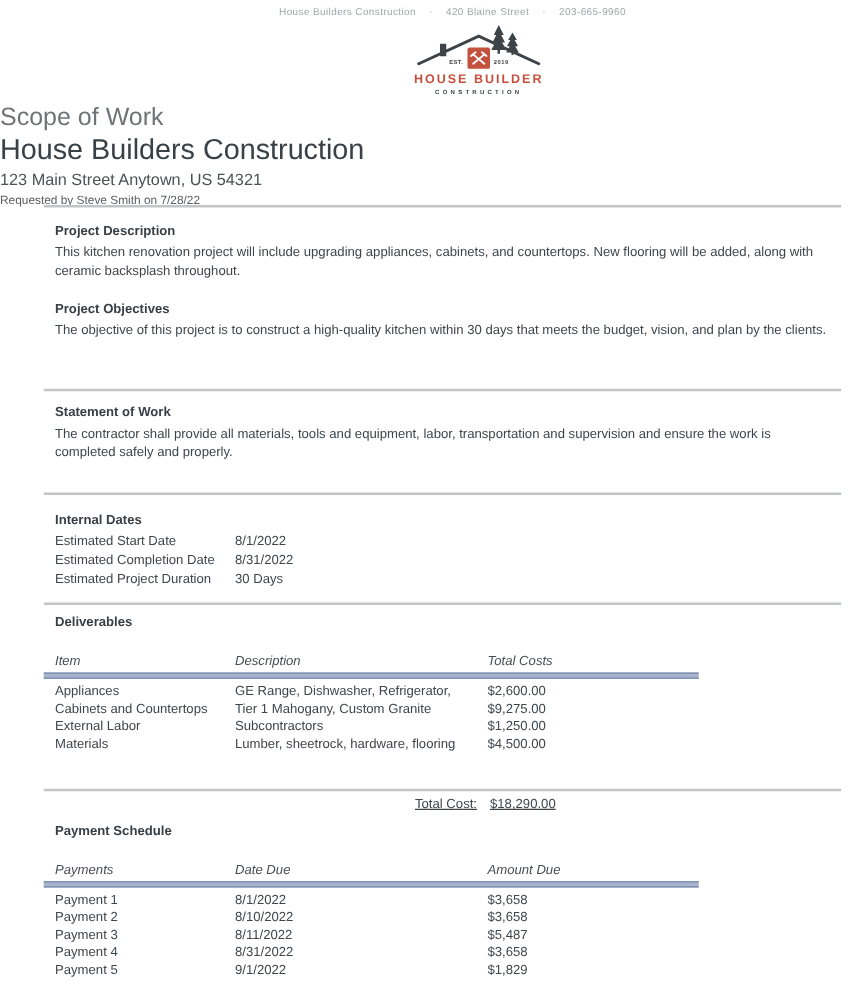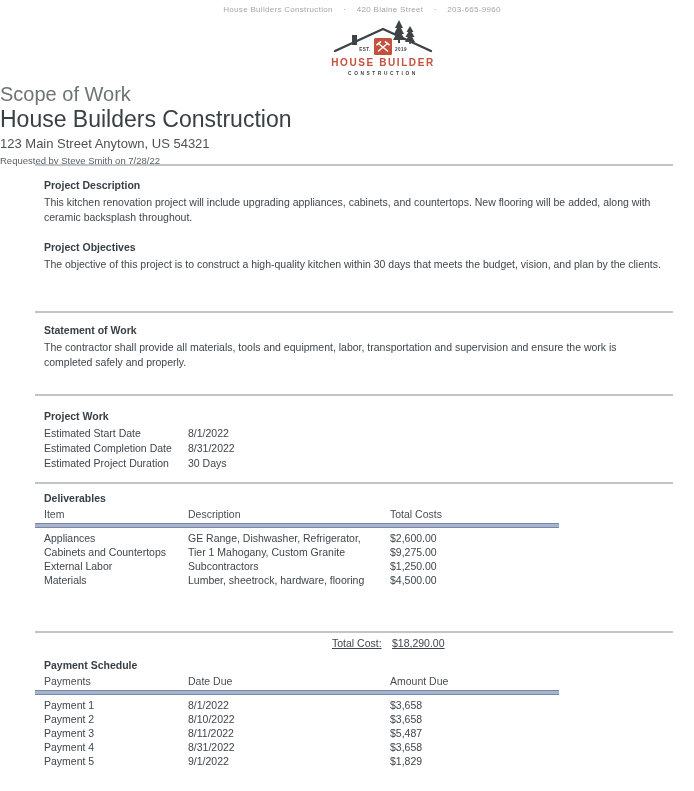--- a/index.html
+++ b/index.html
@@ -19,21 +19,21 @@
   .address{font-size:13px;color:#4c5257;margin-top:4px;line-height:15px;}
   .requested{font-size:9.5px;color:#585e63;margin-top:4px;line-height:11px;}
   .rule{position:absolute;left:35px;width:638px;height:1.5px;background:#c2c5c7;}
   .section{position:absolute;left:44px;width:620px;}
   .sec-heading{font-size:10.5px;font-weight:bold;color:#384047;line-height:13px;margin-bottom:3px;}
   .sec-body{font-size:10.5px;color:#3e464d;line-height:15px;}
   .kv-grid{display:grid;grid-template-columns:144px auto;font-size:10.5px;line-height:15px;color:#3e464d;}
   .tbl{position:absolute;left:35px;width:638px;}
   .tbl-heading{font-size:10.5px;font-weight:bold;color:#384047;line-height:13px;padding-left:9px;}
   .tbl-headrow{display:grid;grid-template-columns:144px 202px 1fr;padding-left:9px;
-    font-size:10.5px;color:#474e54;line-height:13px;margin-top:3px;}
+    font-size:10.5px;font-style:italic;color:#474e54;line-height:13px;margin-top:18px;}
   .blue-rule{width:524px;height:2.5px;background:#a9b4cc;border-top:1px solid #7488ad;
     border-bottom:1px solid #7488ad;margin-top:2px;}
   .tbl-row{display:grid;grid-template-columns:144px 202px 1fr;padding-left:9px;
     font-size:10.5px;color:#3e464d;line-height:14.2px;}
   .tbl-body{margin-top:3px;}
   .total-row{position:absolute;left:35px;display:grid;grid-template-columns:297px 60px auto;
     font-size:10.5px;color:#3e464d;text-decoration:underline;}
   svg text{font-family:"Liberation Sans",sans-serif;}
 </style>
 </head>
@@ -104,21 +104,21 @@
   <div class="sec-heading">Project Objectives</div>
   <div class="sec-body">The objective of this project is to construct a high-quality kitchen within 30 days that meets the budget, vision, and plan by the clients.</div>
 </div>
 
 <div class="section" style="top:324px">
   <div class="sec-heading">Statement of Work</div>
   <div class="sec-body">The contractor shall provide all materials, tools and equipment, labor, transportation and supervision and ensure the work is completed safely and properly.</div>
 </div>
 
 <div class="section" style="top:410px">
-  <div class="sec-heading">Project Work</div>
+  <div class="sec-heading">Internal Dates</div>
   <div class="kv-grid">
     <span>Estimated Start Date</span>
     <span>8/1/2022</span>
     <span>Estimated Completion Date</span>
     <span>8/31/2022</span>
     <span>Estimated Project Duration</span>
     <span>30 Days</span>
   </div>
 </div>
 

